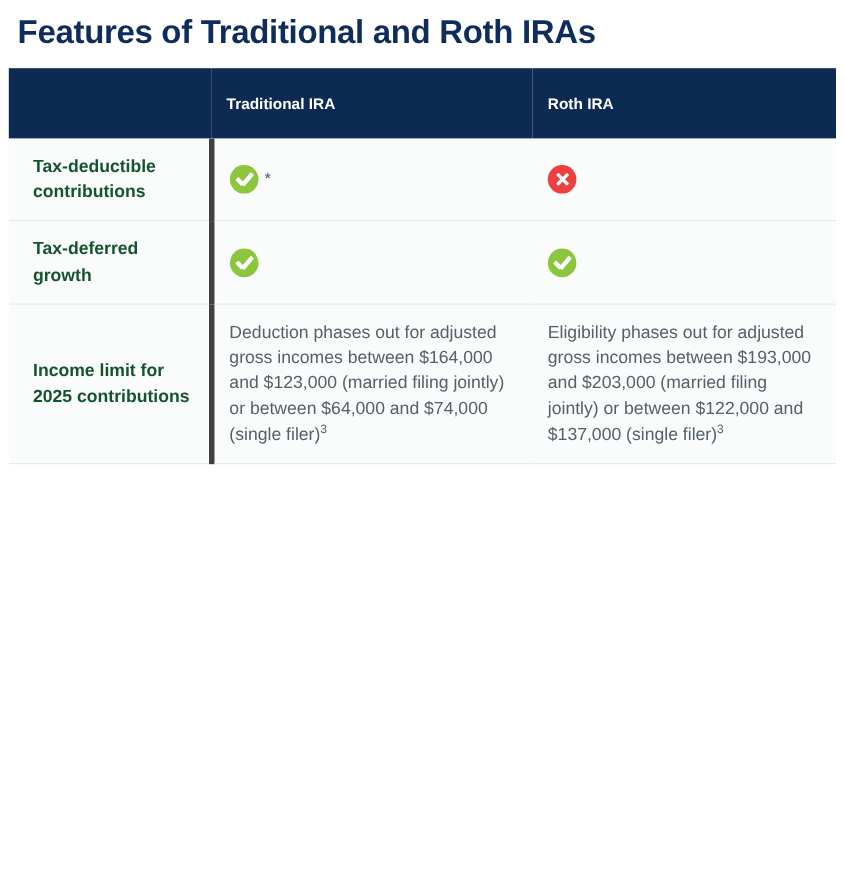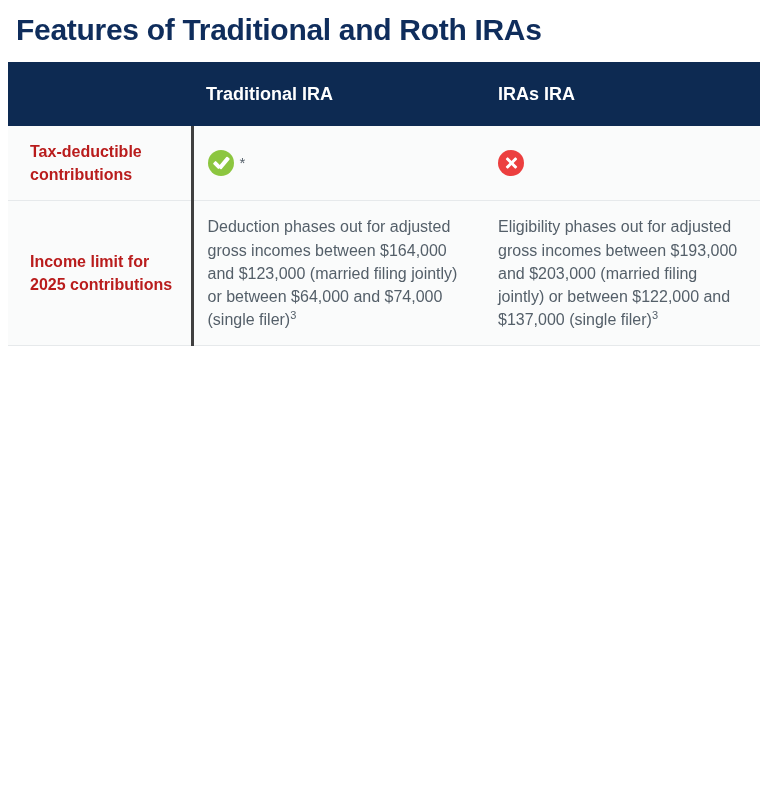--- a/index.html
+++ b/index.html
@@ -30,44 +30,44 @@
   }
   table.ira-table {
     width: 752px;
     margin: 0 8px;
     border-collapse: collapse;
     table-layout: fixed;
   }
   table.ira-table thead th {
     background: #0d2a52;
     color: #ffffff;
-    font-size: 18px;
+    font-size: 14px;
     font-weight: bold;
     text-align: left;
     padding: 18px 0 18px 14px;
     height: 28px;
     vertical-align: middle;
   }
   col.c1 { width: 184px; }
   col.c2 { width: 292px; }
   col.c3 { width: 276px; }
 
   table.ira-table tbody td {
     vertical-align: middle;
     font-size: 16px;
     line-height: 1.45;
     border-bottom: 1px solid #e6e9eb;
     background: #fafbfb;
   }
   table.ira-table tbody tr td.rowlabel {
     font-weight: bold;
-    color: #b91c1c;
+    color: #14532d;
     padding: 14px 16px 14px 22px;
     background: #fafbfb;
-    border-right: 3px solid #404040;
+    border-right: 5px solid #404040;
   }
   table.ira-table tbody td.cell {
     padding: 14px 22px 14px 14px;
     color: #545f69;
   }
   .icon {
     display: inline-block;
     vertical-align: middle;
     width: 26px;
     height: 26px;
@@ -142,35 +142,44 @@
   <table class="ira-table">
     <colgroup>
       <col class="c1">
         <col class="c2">
         <col class="c3">
     </colgroup>
     <thead>
       <tr>
         <th></th>
         <th>Traditional IRA</th>
-        <th>IRAs IRA</th>
+        <th>Roth IRA</th>
       </tr>
     </thead>
     <tbody>
 
       <tr>
         <td class="rowlabel">Tax-deductible contributions</td>
         <td class="cell">
           <span class="icon check"></span><span class="star">*</span>
         </td>
         <td class="cell">
           <span class="icon cross"></span>
         </td>
       </tr>
 
+      <tr>
+        <td class="rowlabel">Tax-deferred growth</td>
+        <td class="cell">
+          <span class="icon check"></span>
+        </td>
+        <td class="cell">
+          <span class="icon check"></span>
+        </td>
+      </tr>
 
 
       <tr>
         <td class="rowlabel">Income limit for 2025 contributions</td>
         <td class="cell">
           <span class="narrow-text"><span>Deduction phases out for adjusted gross incomes between $164,000 and $123,000 (married filing jointly) or between $64,000 and $74,000 (single filer)</span><sup>3</sup></span>
         </td>
         <td class="cell">
           <span class="narrow-text"><span>Eligibility phases out for adjusted gross incomes between $193,000 and $203,000 (married filing jointly) or between $122,000 and $137,000 (single filer)</span><sup>3</sup></span>
         </td>

